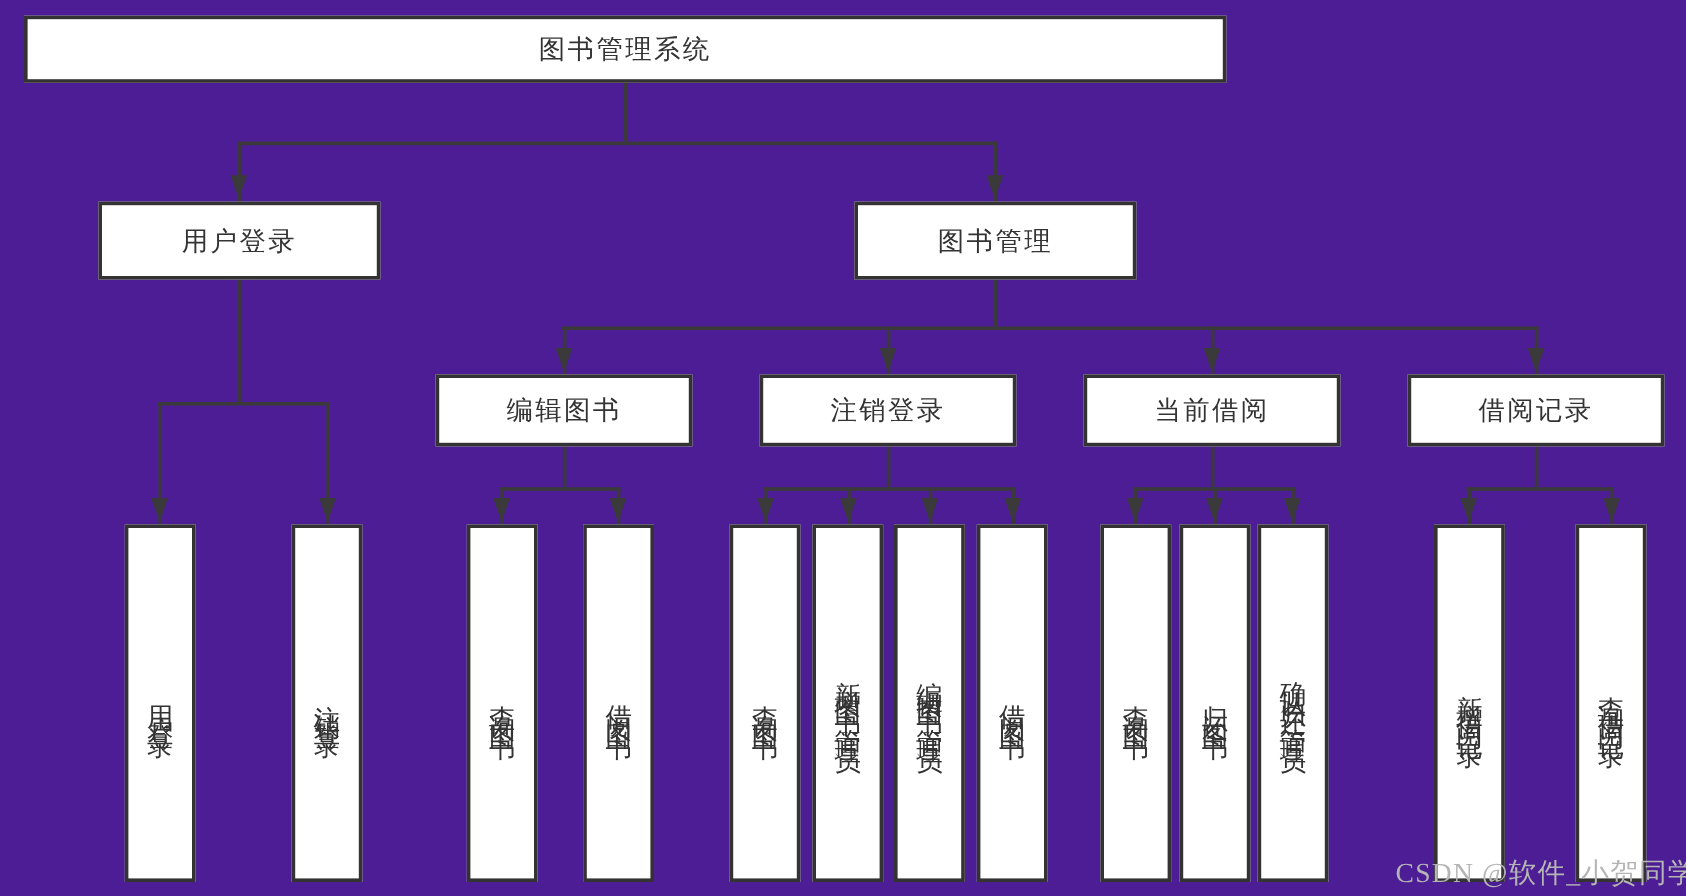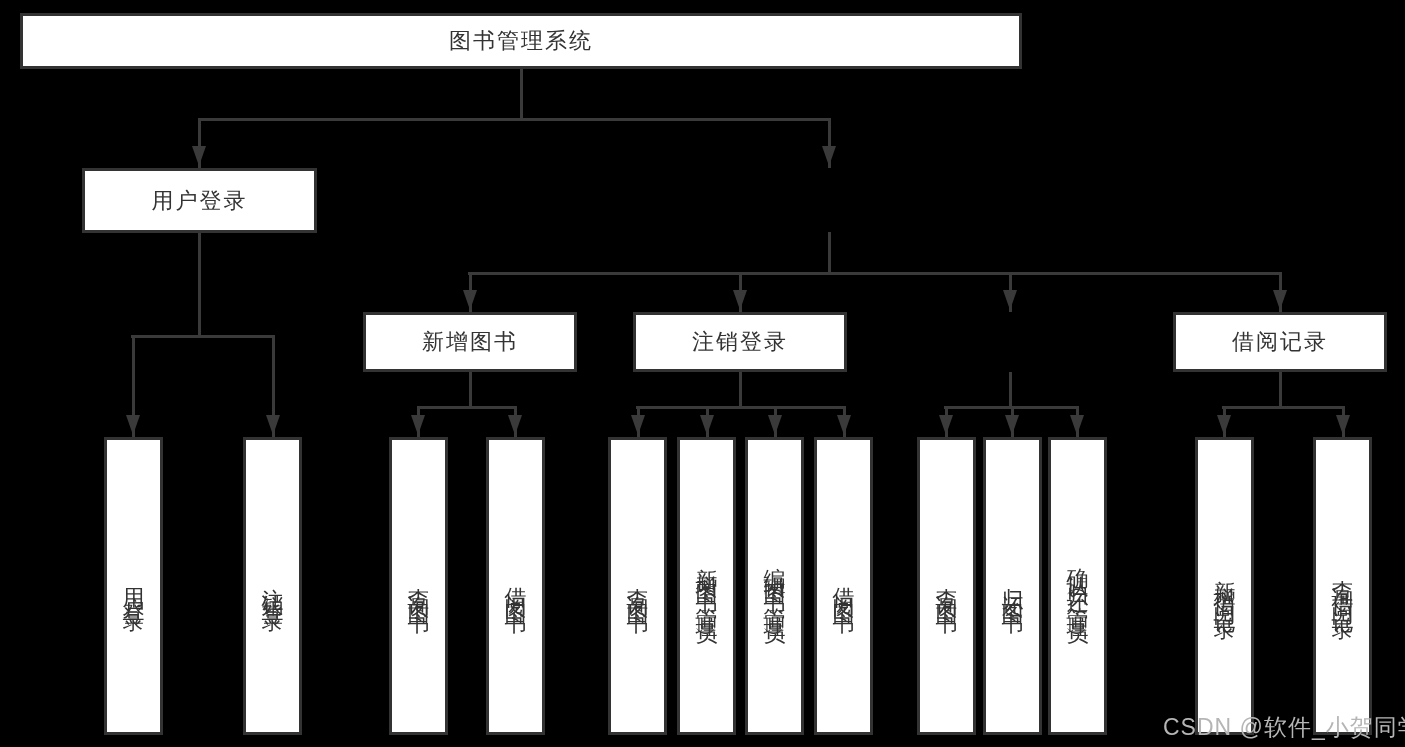--- a/index.html
+++ b/index.html
@@ -1,18 +1,18 @@
 <!DOCTYPE html>
 <html><head>
 <meta charset="utf-8">
 <style>
   html,body { margin:0; padding:0; background:#ffffff; }
   .canvas {
-    position:relative; width:1405px; height:747px; background:#000000;
-    font-family:Liberation Sans, sans-serif; color:#333333; overflow:hidden;
+    position:relative; width:1405px; height:747px; background:#4c1d95;
+    font-family:Liberation Serif, serif; color:#333333; overflow:hidden;
   }
   .box {
     position:absolute; box-sizing:border-box; background:#ffffff;
     border:3px solid #333333; display:flex; align-items:center; justify-content:center;
     font-size:22px; letter-spacing:2px; z-index:2;
   }
   .vbox {
     position:absolute; box-sizing:border-box; top:437px; width:59px; height:298px;
     background:#ffffff; border:3px solid #333333;
     display:flex; align-items:center; justify-content:center; z-index:2;
@@ -38,26 +38,32 @@
 
 <div class="canvas">
 
   <div class="box" style="left:20px; top:13px; width:1002px; height:56px;">
     <span>图书管理系统</span>
   </div>
 
   <div class="box" style="left:82px; top:168px; width:235px; height:65px;">
     <span>用户登录</span>
   </div>
+  <div class="box" style="left:712px; top:168px; width:235px; height:65px;">
+    <span>图书管理</span>
+  </div>
 
   <div class="box" style="left:363px; top:312px; width:214px; height:60px;">
-    <span>新增图书</span>
+    <span>编辑图书</span>
   </div>
   <div class="box" style="left:633px; top:312px; width:214px; height:60px;">
     <span>注销登录</span>
+  </div>
+  <div class="box" style="left:903px; top:312px; width:214px; height:60px;">
+    <span>当前借阅</span>
   </div>
   <div class="box" style="left:1173px; top:312px; width:214px; height:60px;">
     <span>借阅记录</span>
   </div>
 
   <div class="vbox" style="left:104px;">
     <span class="vtext">用户登录</span>
   </div>
   <div class="vbox" style="left:243px;">
     <span class="vtext">注销登录</span>

